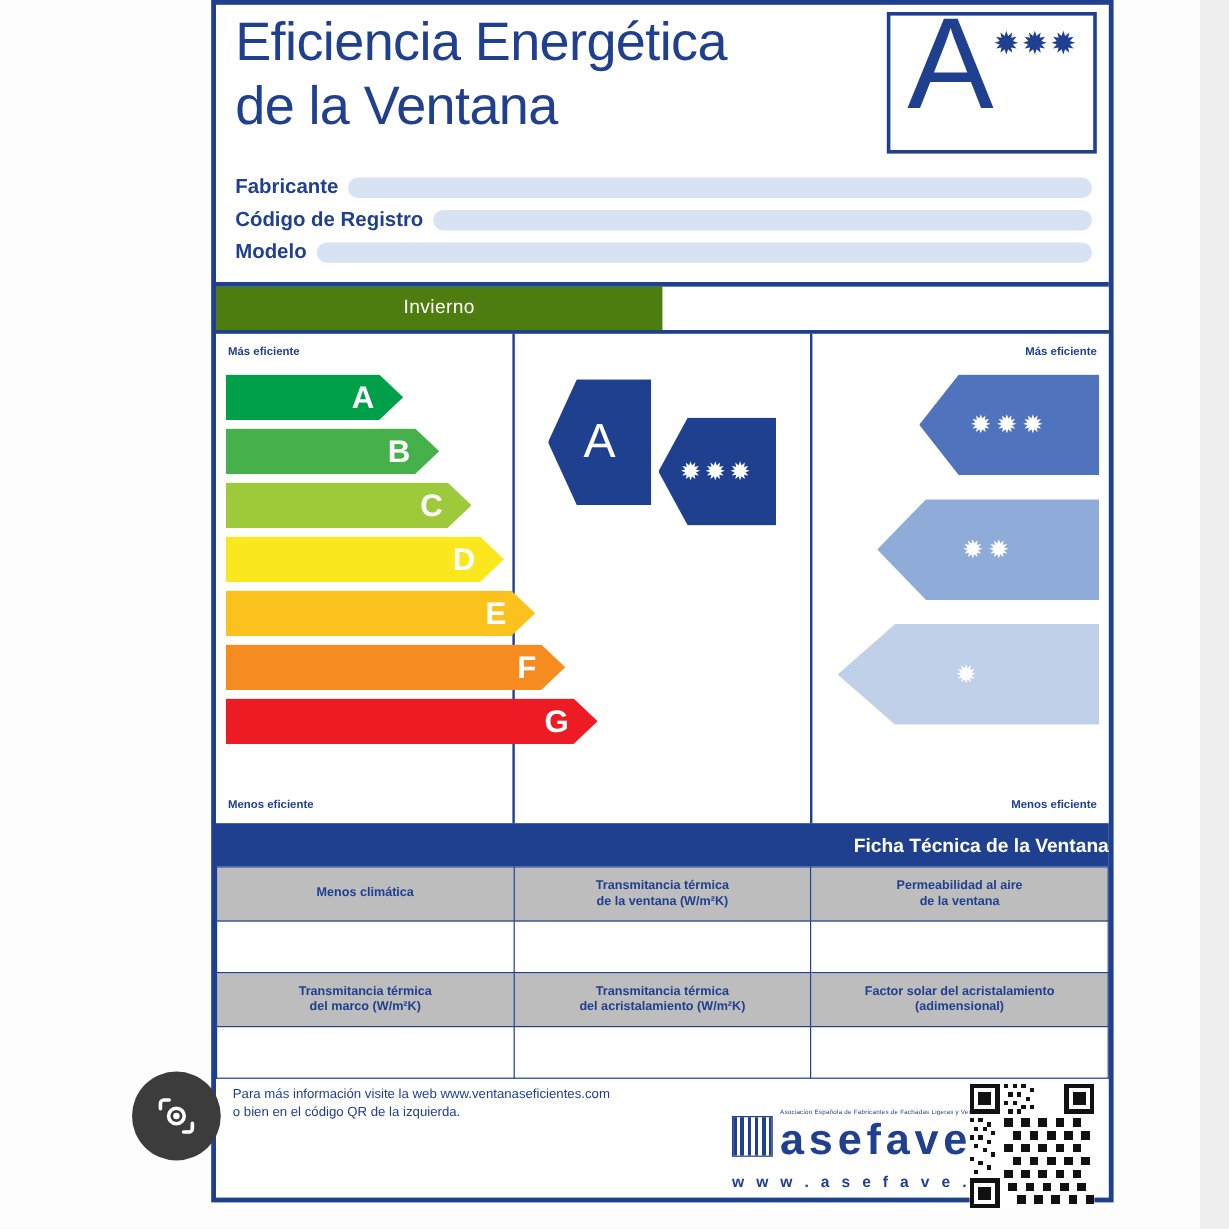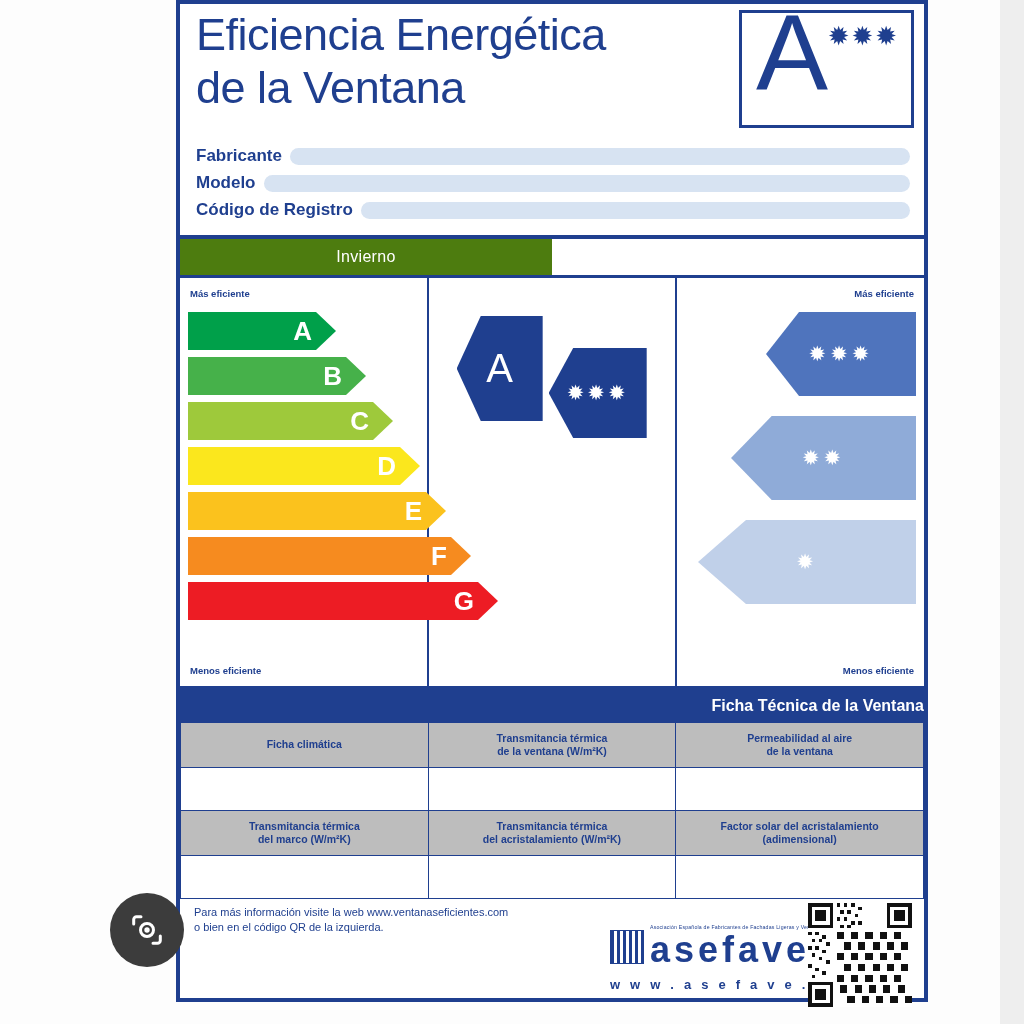--- a/index.html
+++ b/index.html
@@ -355,25 +355,25 @@
         <div class="grade-letter">A</div>
         <div class="grade-stars">✹✹✹</div>
       </div>
 
       <div class="fields">
         <div class="field-row">
           <span class="field-label">Fabricante</span>
           <span class="field-bar"></span>
         </div>
         <div class="field-row">
-          <span class="field-label">Modelo</span>
+          <span class="field-label">Código de Registro</span>
           <span class="field-bar"></span>
         </div>
         <div class="field-row">
-          <span class="field-label">Código de Registro</span>
+          <span class="field-label">Modelo</span>
           <span class="field-bar"></span>
         </div>
       </div>
     </div>
 
     <div class="season-row">
       <div class="season-cell">Invierno</div>
       <div class="season-cell mid"></div>
     </div>
 
@@ -418,21 +418,21 @@
         <div class="sun-row" id="s1" style="background: rgb(143, 171, 216); width: 185px; height: 84px; top: 138px;">✹✹</div>
         <div class="sun-row" id="s2" style="background: rgb(192, 208, 233); width: 218px; height: 84px; top: 242px;">✹</div>
         <div class="hint bottom-right">Menos eficiente</div>
       </div>
     </div>
 
     <div class="ficha-title">Ficha Técnica de la Ventana</div>
     <table class="ficha-table">
       <tbody>
           <tr>
-        <td class="head">Ficha climática</td>
+        <td class="head">Menos climática</td>
         <td class="head">Transmitancia térmica
 de la ventana (W/m²K)</td>
         <td class="head">Permeabilidad al aire
 de la ventana</td>
       </tr>
       <tr>
         <td class="val"></td>
         <td class="val"></td>
         <td class="val"></td>
       </tr>

